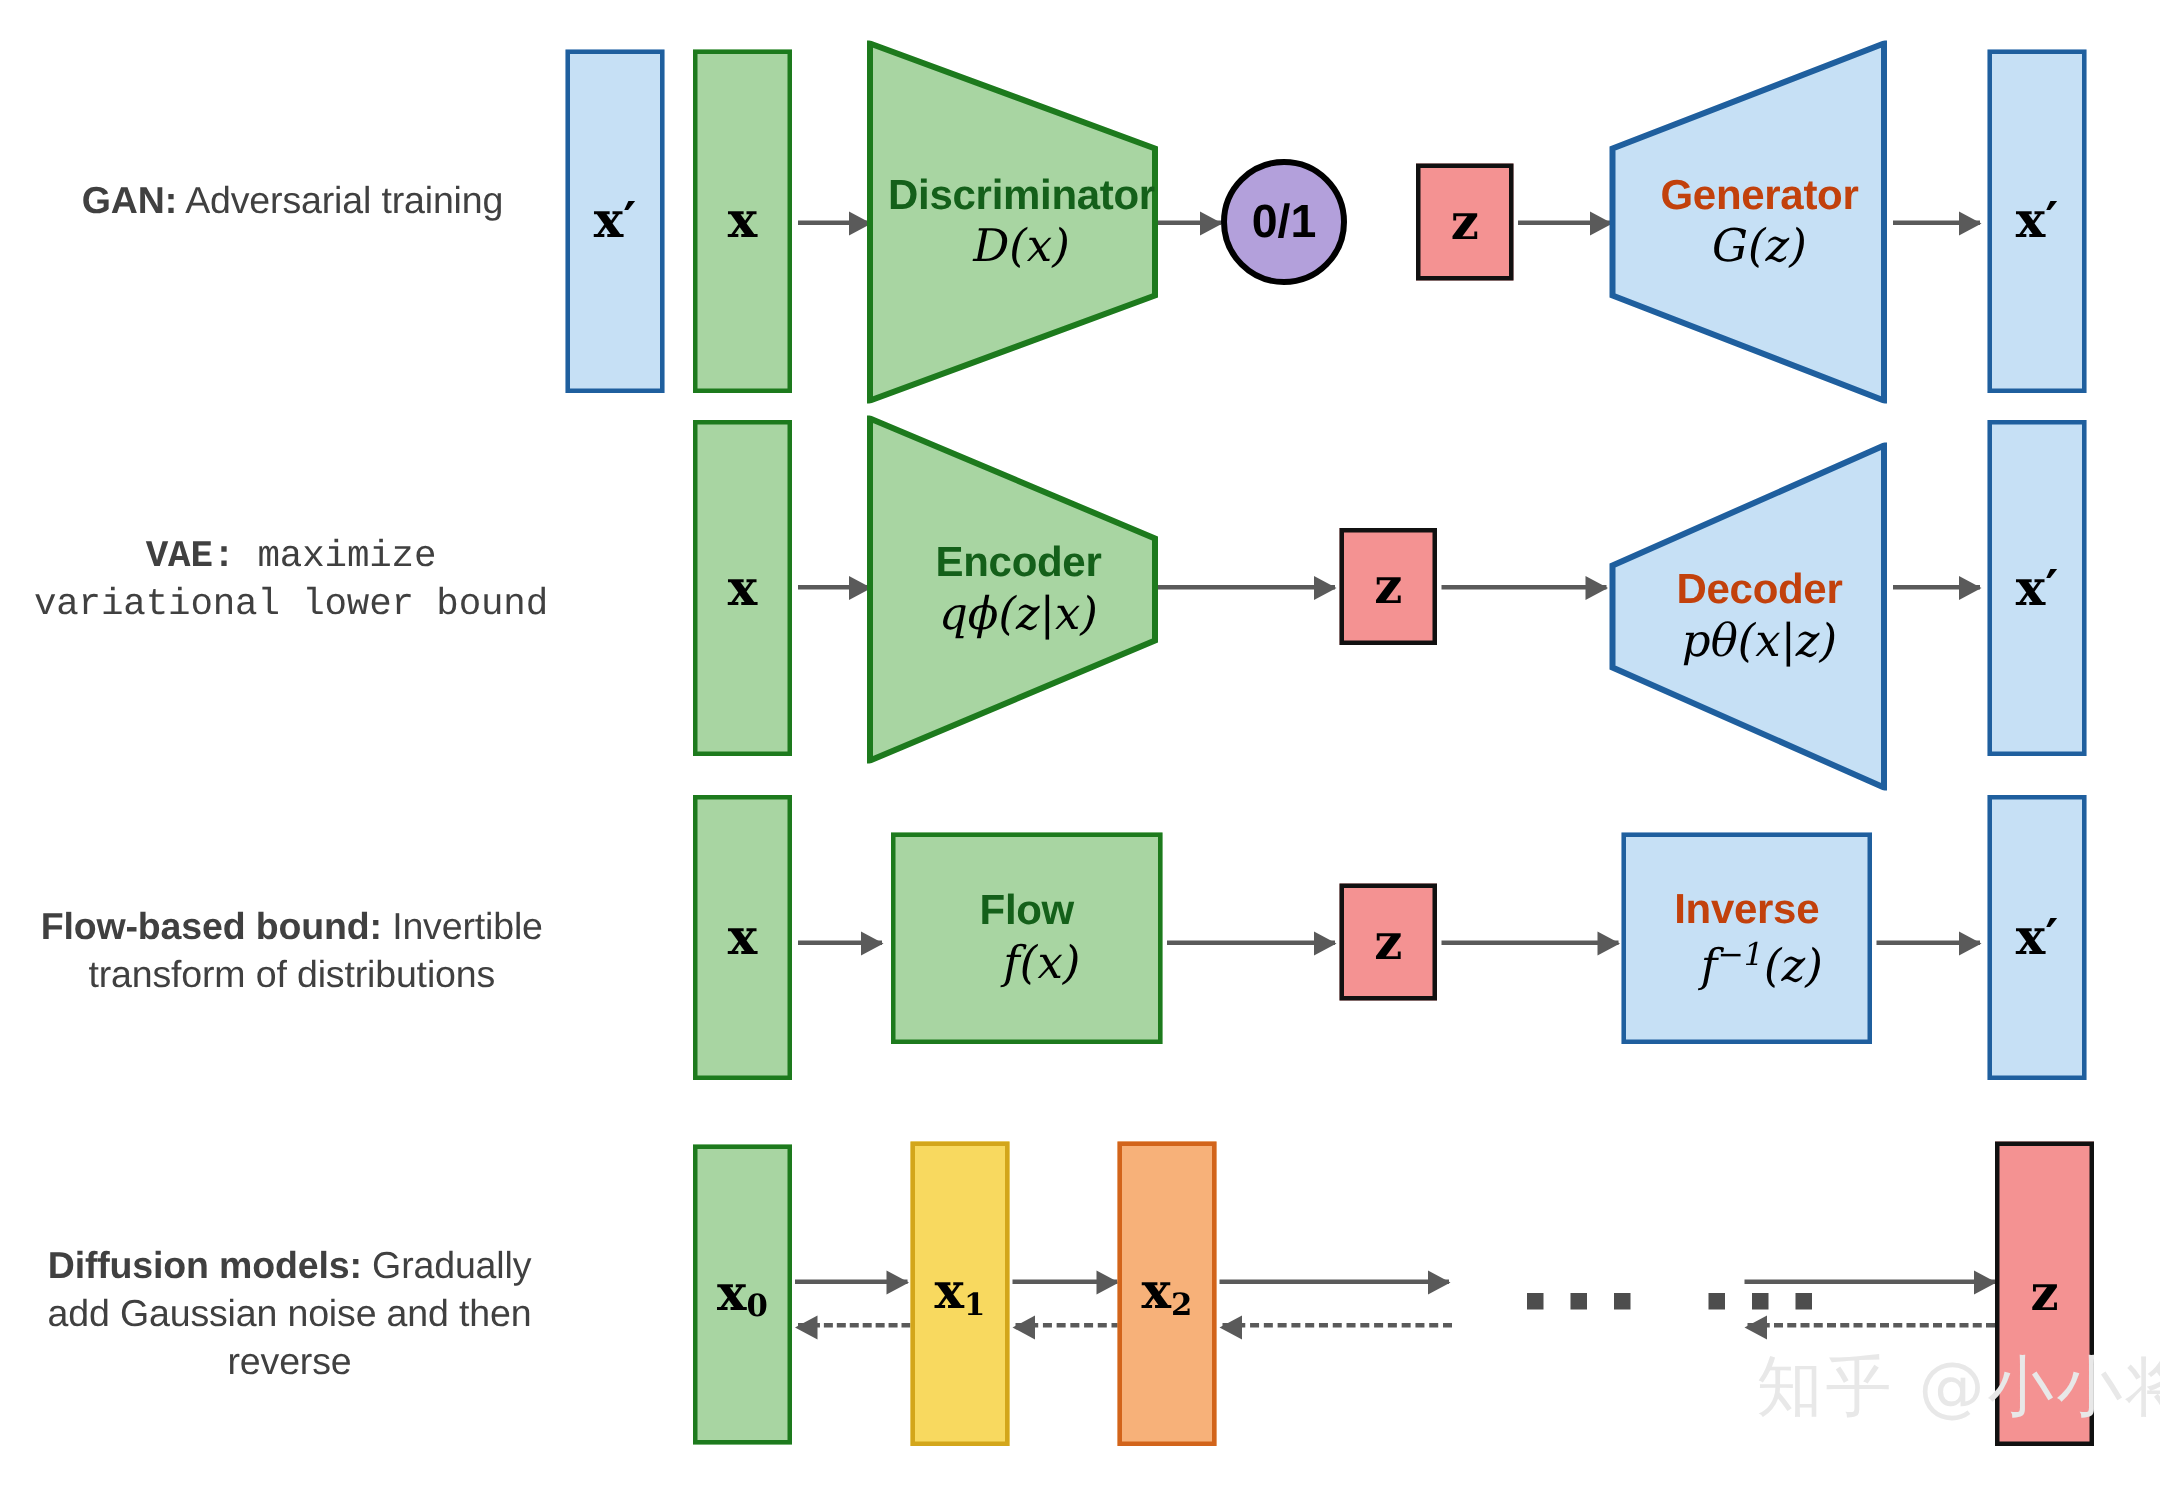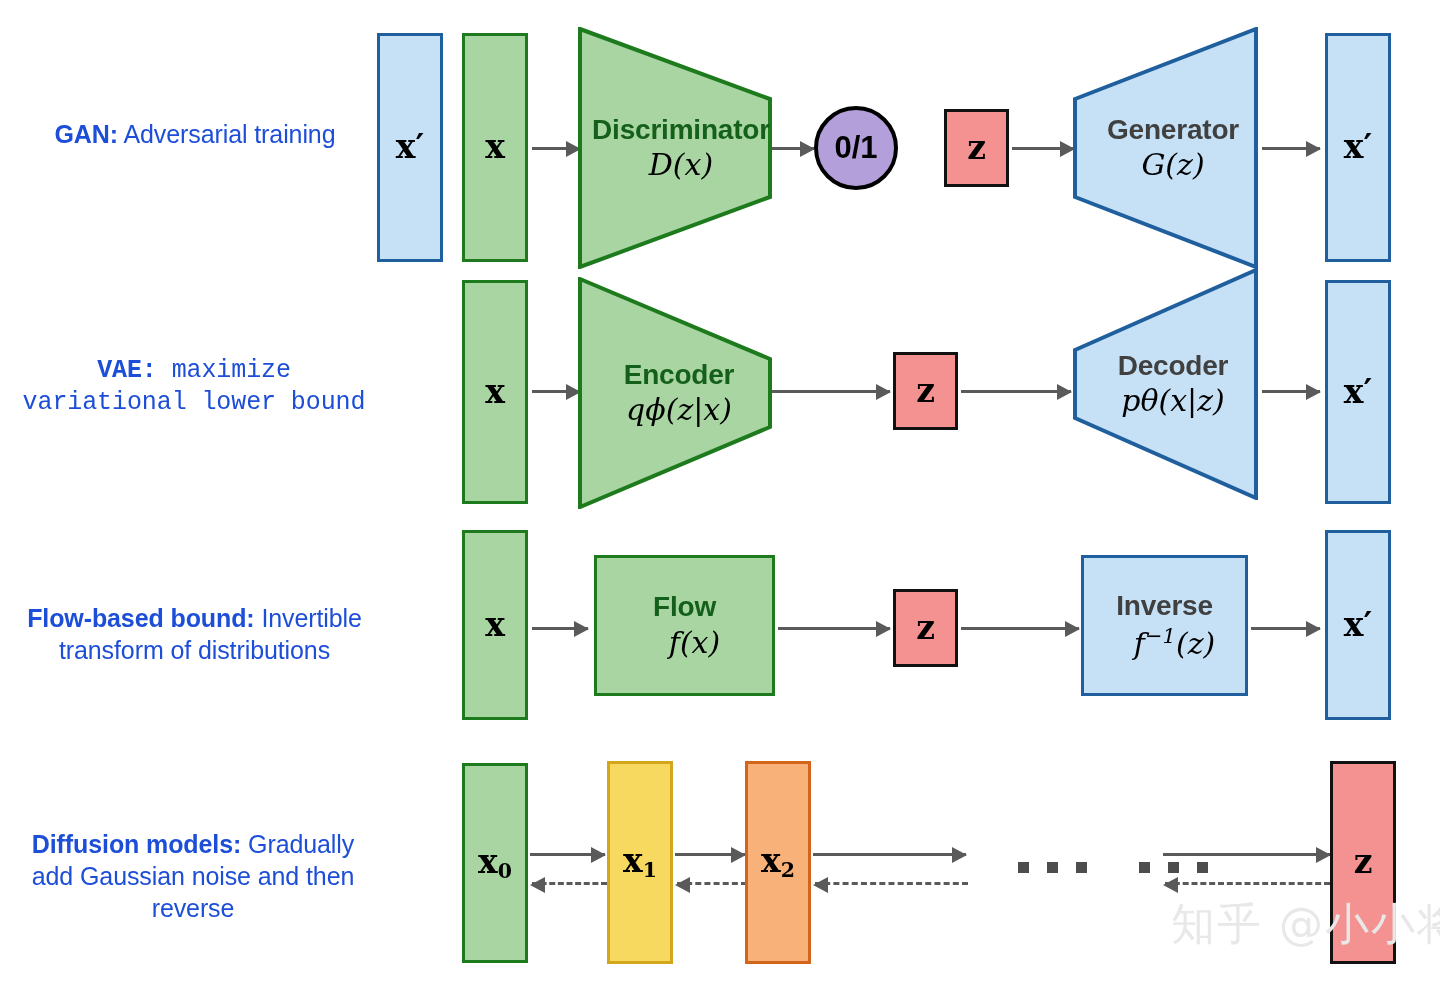--- a/index.html
+++ b/index.html
@@ -9,21 +9,21 @@
     color:#000;
   }
   .canvas{position:absolute;left:0;top:0;width:1440px;height:996px;}
 
   
   .caption{
     position:absolute;
     text-align:center;
     font-size:25px;
     line-height:1.28;
-    color:#1d4ed8;
+    color:#404040;
     letter-spacing:-0.1px;
   }
   .caption b{font-weight:bold;}
 
   
   .box{
     position:absolute;
     box-sizing:border-box;
     display:flex;
     flex-direction:column;
@@ -40,21 +40,21 @@
   .blue-fill{background:#c6e0f5;border-color:#1f5f9e;}
   .pink-fill{background:#f49292;border-color:#111111;}
   .yellow-fill{background:#f8d95f;border-color:#d3a61b;}
   .orange-fill{background:#f7b179;border-color:#d2641b;}
 
   
   .module{border-width:3px;border-style:solid;}
   .module .title{font-weight:bold;font-size:28px;letter-spacing:-0.2px;}
   .module .formula{font-family:"DejaVu Serif", serif;font-size:30px;font-style:italic;margin-top:2px;margin-left:20px;}
   .green-text{color:#14601a;}
-  .blue-text{color:#404040;}
+  .blue-text{color:#c2410c;}
 
   
   .trap{position:absolute;display:flex;flex-direction:column;align-items:center;justify-content:center;}
   .trap .title{font-weight:bold;font-size:28px;letter-spacing:-0.2px;}
   .trap .formula{font-family:"DejaVu Serif", serif;font-size:30px;font-style:italic;margin-top:1px;}
   .trap .shape{position:absolute;left:0;top:0;width:100%;height:100%;}
   .trap .content{position:relative;z-index:2;text-align:center;}
 
   
   .circle{
@@ -179,21 +179,21 @@
   </div>
 
   <div class="arrow" style="left:772px;top:390px;width:118px;"></div>
 
   <div class="box bar pink-fill" style="left:893px;top:352px;width:65px;height:78px;">
     <span class="lbl">z</span>
   </div>
 
   <div class="arrow" style="left:961px;top:390px;width:110px;"></div>
 
-  <div class="trap" style="left:1072px;top:268px;width:186px;height:232px;">
+  <div class="trap" style="left:1072px;top:295px;width:186px;height:232px;">
     <svg class="shape" viewBox="0 0 186 232" preserveAspectRatio="none">
       <polygon points="3,82 184,2 184,230 3,150" fill="#c6e0f5" stroke="#1f5f9e" stroke-width="4"></polygon>
     </svg>
     <div class="content" style="transform:translateX(8px);">
       <div class="title blue-text">Decoder</div>
       <div class="formula">pθ(x|z)</div>
     </div>
   </div>
 
   <div class="arrow" style="left:1262px;top:390px;width:58px;"></div>

